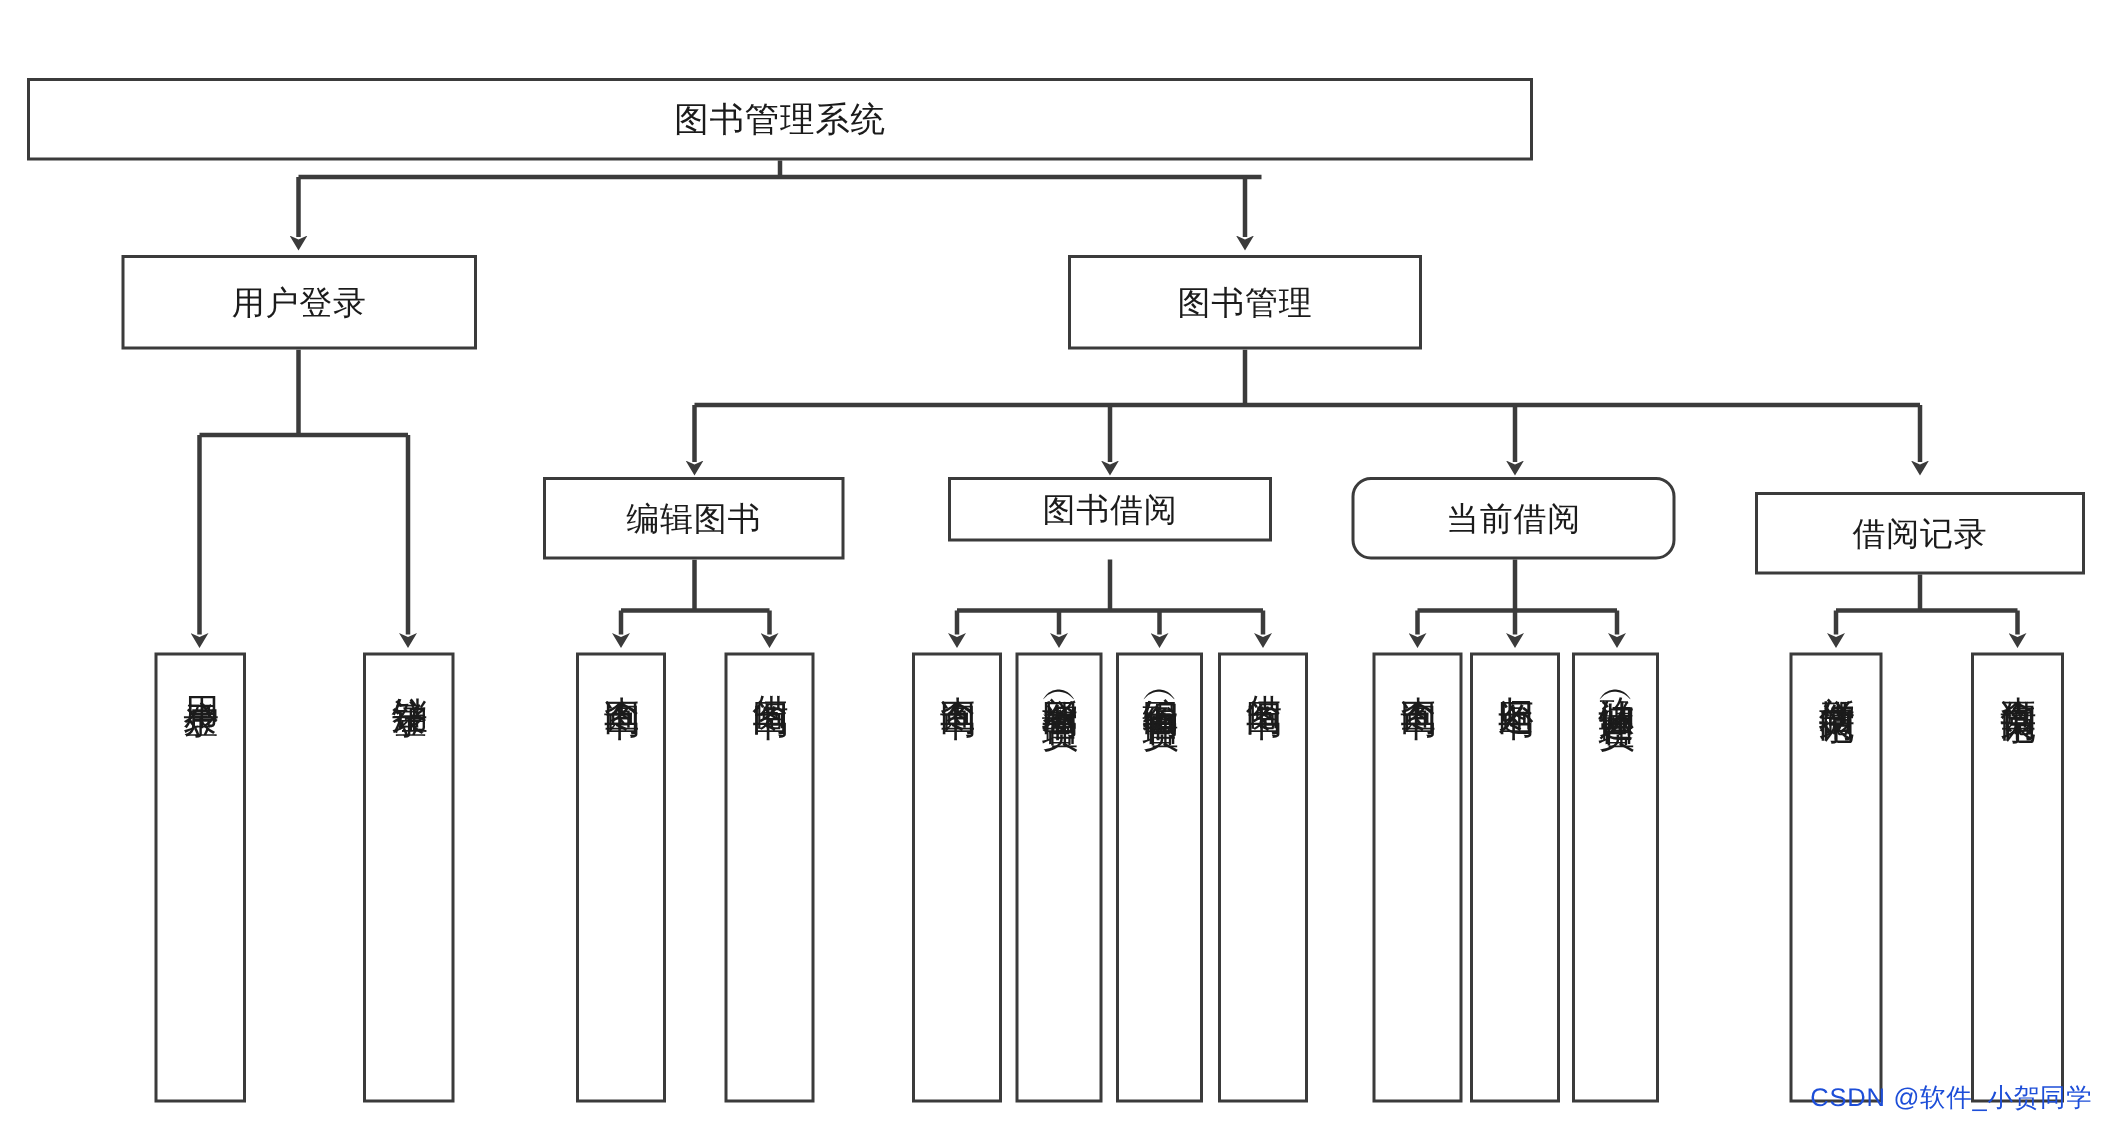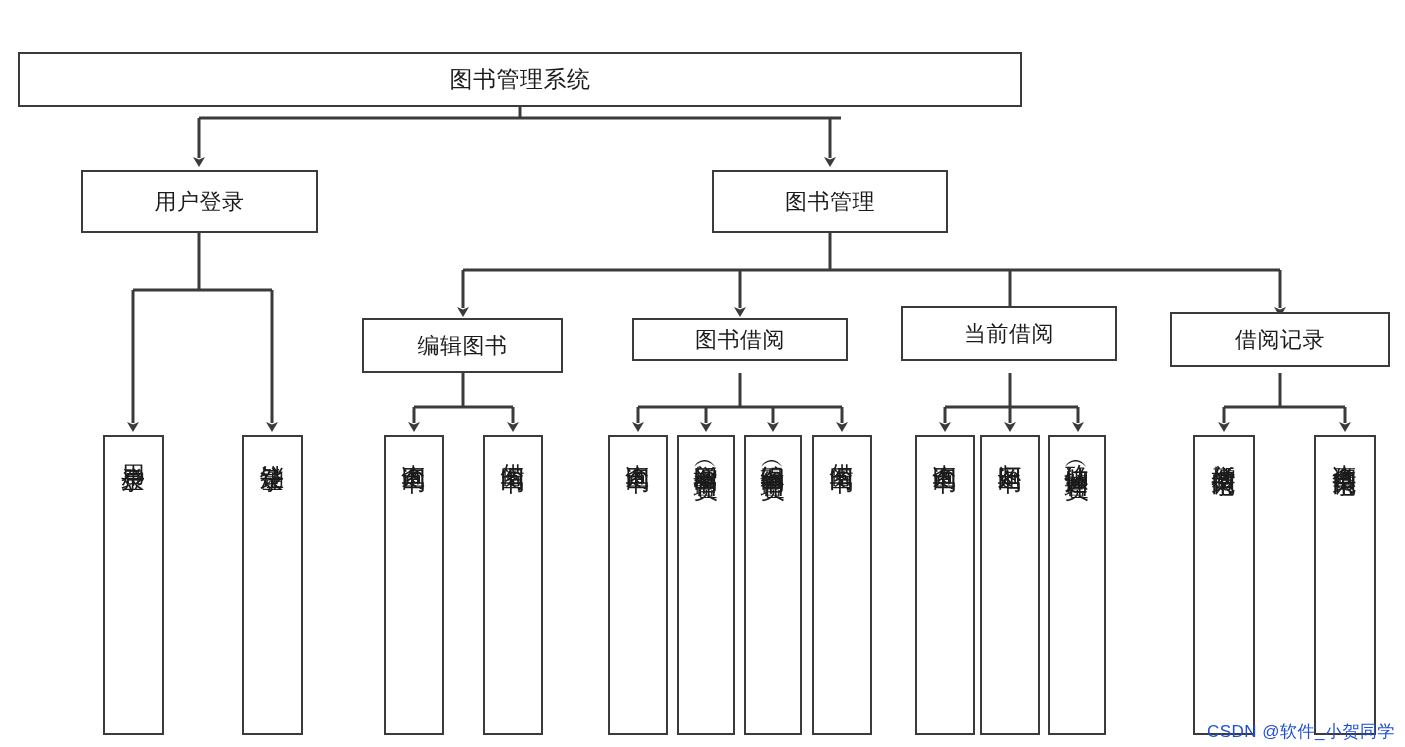--- a/index.html
+++ b/index.html
@@ -127,24 +127,24 @@
   <div class="node h" style="left:712px;top:170px;width:236px;height:63px;align-items:center;">
     <span class="lbl">图书管理</span>
   </div>
 
   <div class="node h" style="left:362px;top:318px;width:201px;height:55px;">
     <span class="lbl">编辑图书</span>
   </div>
   <div class="node h" style="left:632px;top:318px;width:216px;height:43px;">
     <span class="lbl">图书借阅</span>
   </div>
-  <div class="node h" style="left:901px;top:306px;width:216px;height:55px;">
+  <div class="node h" style="left:901px;top:318px;width:216px;height:55px;border-radius:13px;">
     <span class="lbl">当前借阅</span>
   </div>
-  <div class="node h" style="left:1170px;top:312px;width:220px;height:55px;">
+  <div class="node h" style="left:1170px;top:328px;width:220px;height:55px;">
     <span class="lbl">借阅记录</span>
   </div>
 
   <div class="node v" style="left:103px;top:435px;width:61px;height:300px;">
     <span class="lbl">用户登录</span>
   </div>
   <div class="node v" style="left:242px;top:435px;width:61px;height:300px;">
     <span class="lbl">注销登录</span>
   </div>
 

